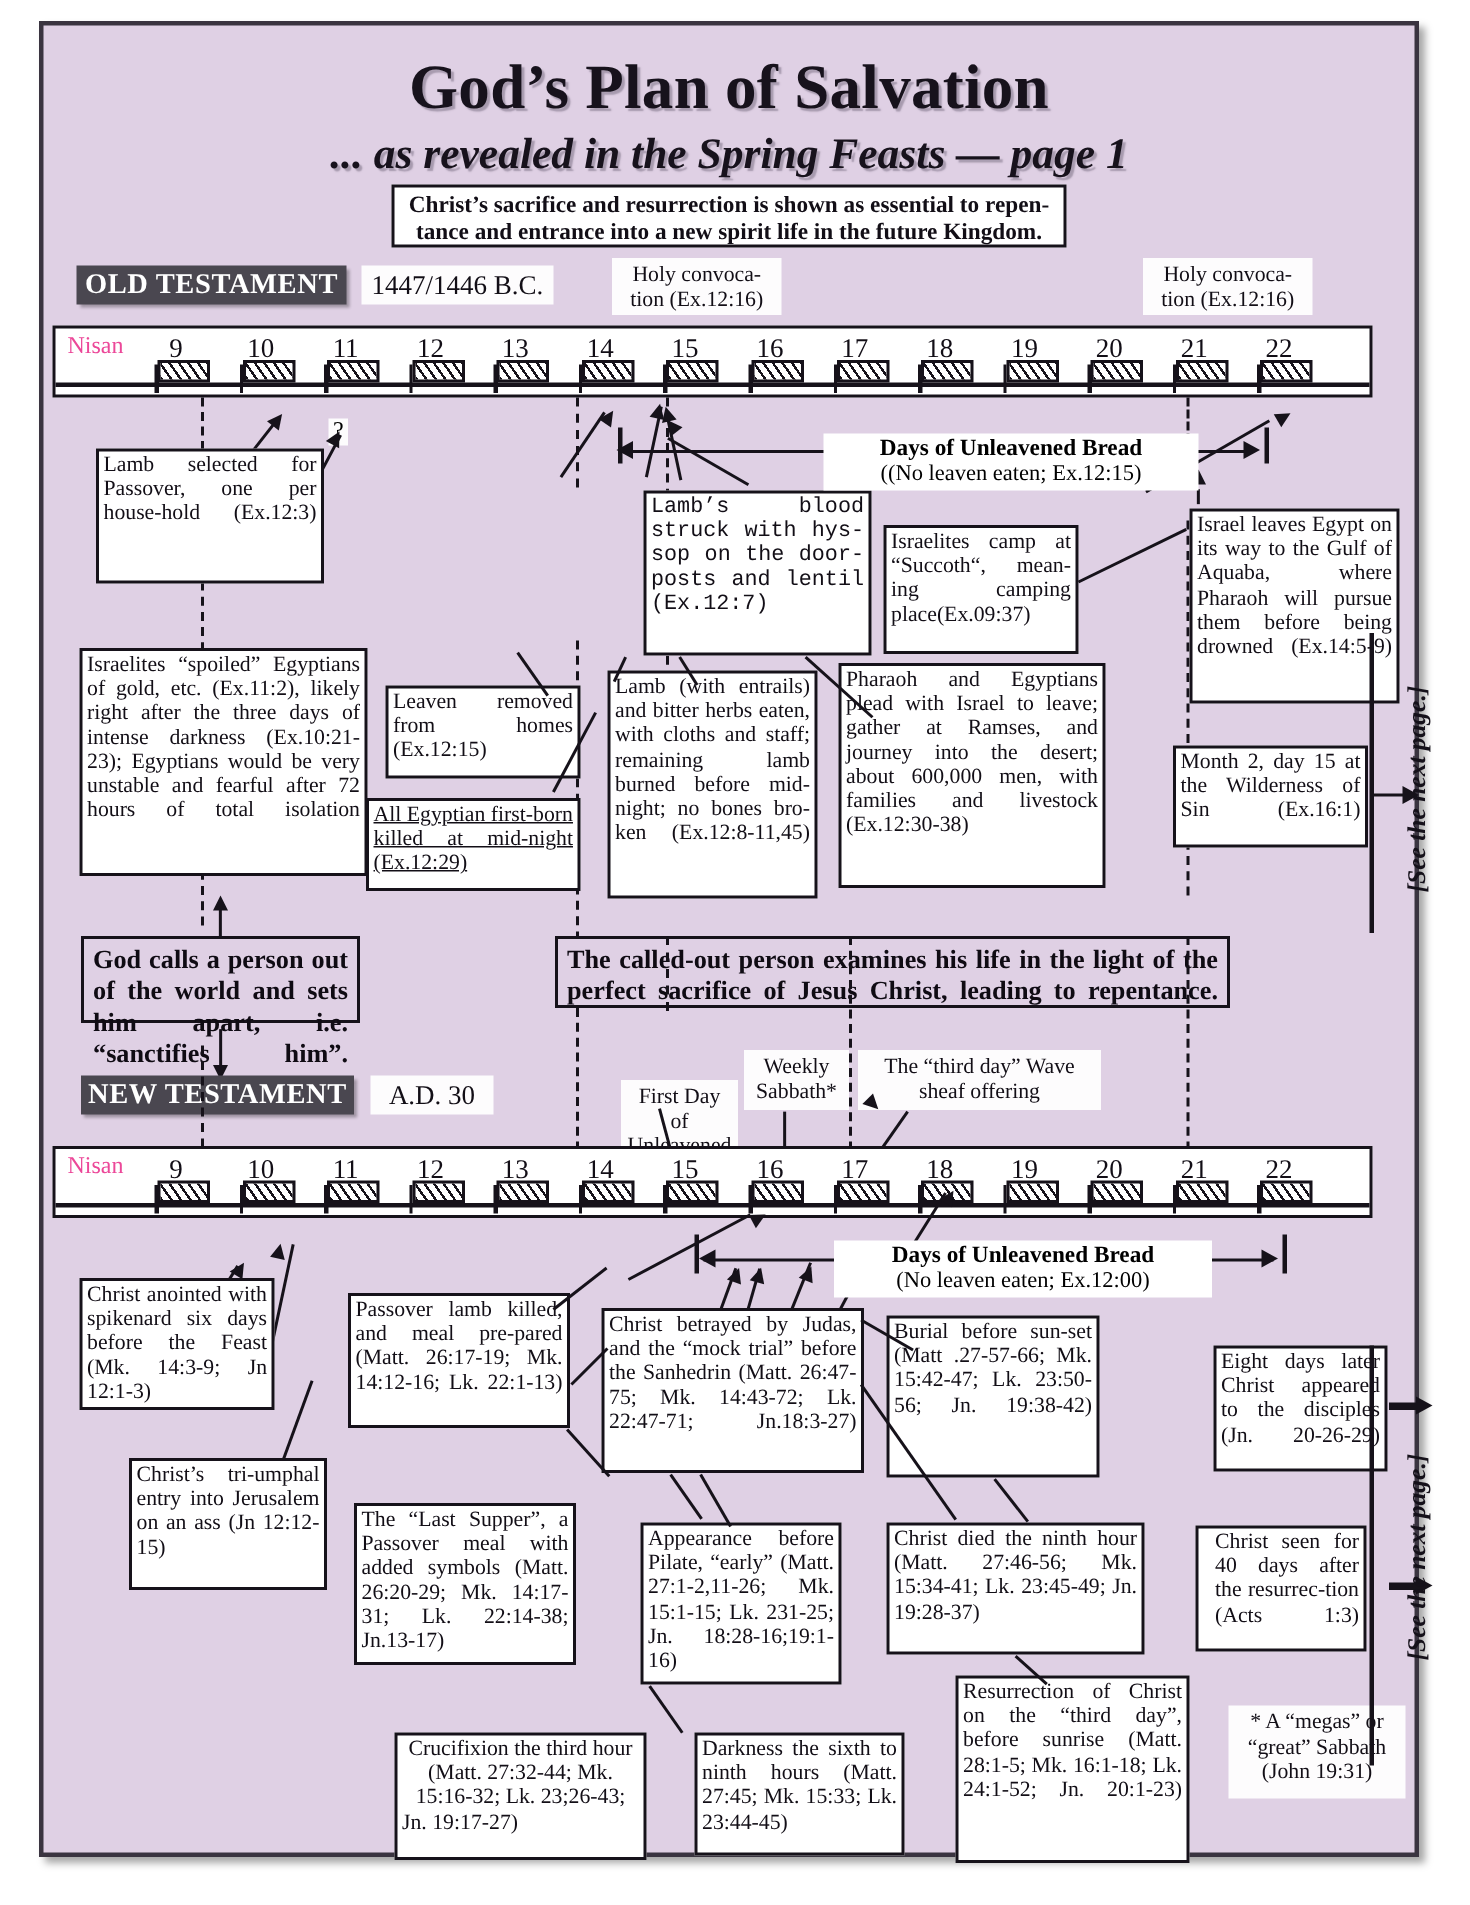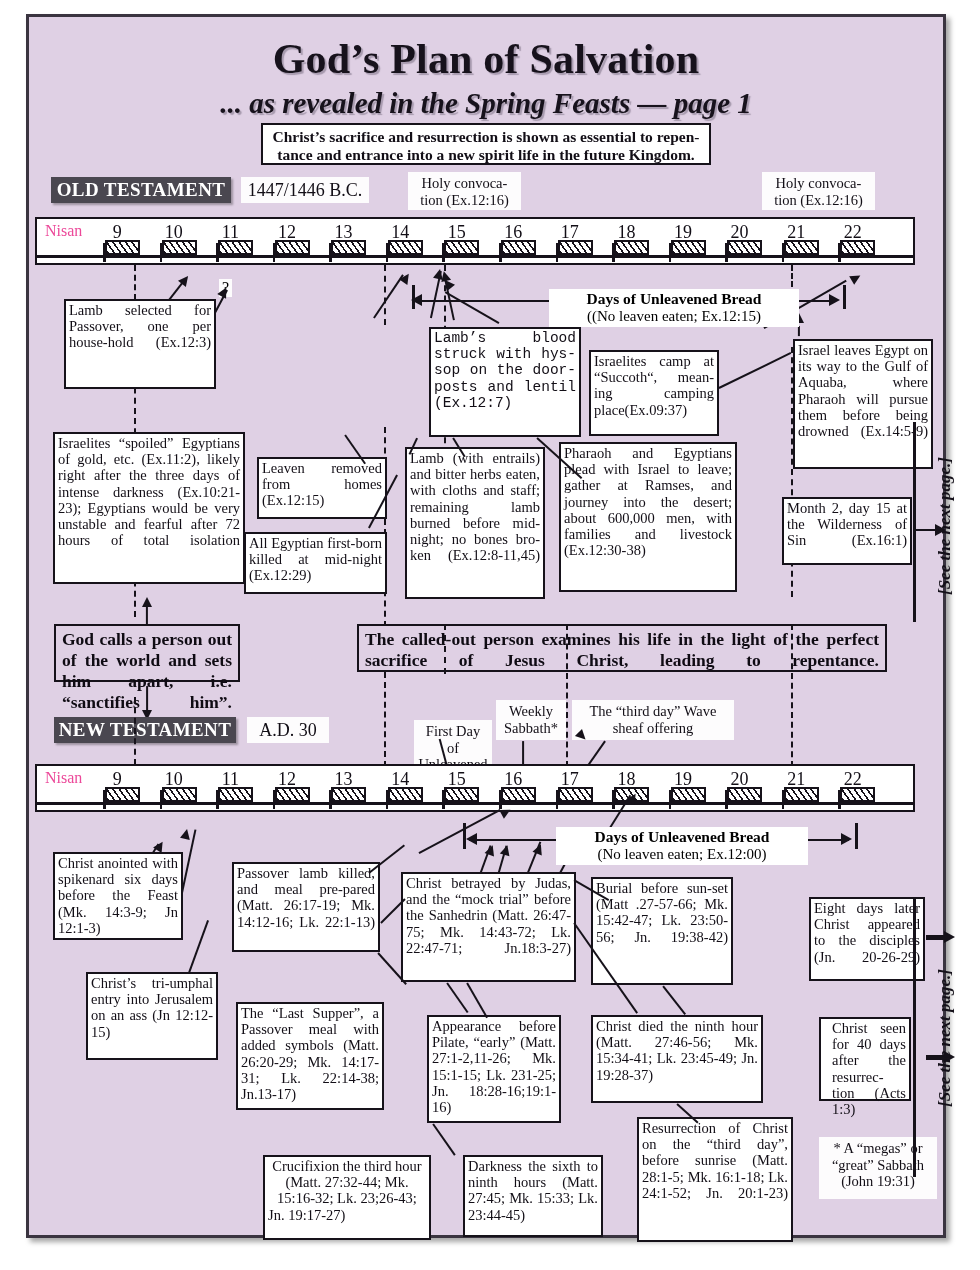--- a/index.html
+++ b/index.html
@@ -195,41 +195,41 @@
     <div class="ln" style="left:770px;top:318px;width:10px;transform:rotate(-90deg);"></div>
     <div class="arwU" style="left:765px;top:296px;"></div>
 
     <div class="bx" style="left:35px;top:282px;width:152px;height:90px;">Lamb selected for Passover, one per house-hold (Ex.12:3)</div>
 
     <div class="bx" style="left:24px;top:415px;width:192px;height:152px;">Israelites “spoiled” Egyptians of gold, etc. (Ex.11:2), likely right after the three days of intense darkness (Ex.10:21-23); Egyptians would be very unstable and fearful after 72 hours of total isolation</div>
 
 
     <div class="bx" style="left:228px;top:440px;width:130px;height:62px;">Leaven removed from homes (Ex.12:15)</div>
 
-    <div class="bx" style="left:215px;top:515px;width:143px;height:62px;">All Egyptian first-born killed at mid-night (Ex.12:29)</div>
+    <div class="bx" style="left:215px;top:515px;width:143px;height:62px;text-decoration:underline;">All Egyptian first-born killed at mid-night (Ex.12:29)</div>
 
     <div class="bx" style="left:400px;top:310px;width:152px;height:110px;font-family:Liberation Mono, monospace;">Lamb’s blood struck with hys-sop on the door-posts and lentil (Ex.12:7)</div>
 
     <div class="bx" style="left:376px;top:430px;width:140px;height:152px;">Lamb (with entrails) and bitter herbs eaten, with cloths and staff; remaining lamb burned before mid-night; no bones bro-ken (Ex.12:8-11,45)</div>
 
     <div class="bx" style="left:560px;top:333px;width:130px;height:86px;">Israelites camp at “Succoth“, mean-ing camping place(Ex.09:37)</div>
 
     <div class="bx" style="left:530px;top:425px;width:178px;height:150px;">Pharaoh and Egyptians plead with Israel to leave; gather at Ramses, and journey into the desert; about 600,000 men, with families and livestock (Ex.12:30-38)</div>
 
     <div class="bx" style="left:764px;top:322px;width:140px;height:130px;">Israel leaves Egypt on its way to the Gulf of Aquaba, where Pharaoh will pursue them before being drowned (Ex.14:5-9)</div>
 
     <div class="bx" style="left:753px;top:480px;width:130px;height:68px;">Month 2, day 15 at the Wilderness of Sin (Ex.16:1)</div>
     <div class="hln" style="left:885px;top:512px;width:24px;"></div>
     <div class="arwR" style="left:906px;top:507px;"></div>
 
     <div class="sidenote" style="left:906px;top:578px;">[See the next page.]</div>
     <div class="vbar" style="left:884px;top:405px;height:200px;width:2.5px;"></div>
 
     <div class="bigstate" style="left:25px;top:607px;width:186px;height:58px;">God calls a person out of the world and sets him apart, i.e. “sanctifies him”.</div>
-    <div class="bigstate" style="left:328px;top:607px;width:530px;height:48px;">The called-out person examines his life in the light of the perfect sacrifice of Jesus Christ, leading to repentance.</div>
+    <div class="bigstate" style="left:341px;top:607px;width:450px;height:48px;">The called-out person examines his life in the light of the perfect sacrifice of Jesus Christ, leading to repentance.</div>
 
     <div class="ln" style="left:118px;top:606px;width:22px;transform:rotate(-90deg);"></div>
     <div class="arwU" style="left:113px;top:580px;"></div>
     <div class="ln" style="left:118px;top:668px;width:30px;transform:rotate(90deg);"></div>
     <div class="arwD" style="left:113px;top:693px;"></div>
 
     <div class="hdr" style="left:25px;top:700px;width:182px;height:26px;">NEW TESTAMENT</div>
     <div class="plain c" style="left:218px;top:700px;width:82px;height:26px;font-size:18px;padding-top:3px;">A.D. 30</div>
 
     <div class="plain c" style="left:385px;top:655px;width:78px;height:58px;padding-top:3px;margin-top:48px;">First Day of Unleavened Bread</div>
@@ -343,21 +343,21 @@
     <div class="bx" style="left:562px;top:860px;width:142px;height:108px;">Burial before sun-set (Matt .27-57-66; Mk. 15:42-47; Lk. 23:50-56; Jn. 19:38-42)</div>
 
     <div class="bx" style="left:562px;top:998px;width:172px;height:88px;">Christ died the ninth hour (Matt. 27:46-56; Mk. 15:34-41; Lk. 23:45-49; Jn. 19:28-37)</div>
 
     <div class="bx" style="left:608px;top:1100px;width:156px;height:125px;">Resurrection of Christ on the “third day”, before sunrise (Matt. 28:1-5; Mk. 16:1-18; Lk. 24:1-52; Jn. 20:1-23)</div>
 
     <div class="bx" style="left:780px;top:880px;width:116px;height:84px;">Eight days later Christ appeared to the disciples (Jn. 20-26-29)</div>
     <div class="hln" style="left:897px;top:918px;width:22px;height:5px;"></div>
     <div class="arwR" style="left:915px;top:914px;"></div>
 
-    <div class="bx" style="left:790px;top:1000px;width:92px;height:84px;padding-left:11px;">Christ seen for 40 days after the resurrec-tion (Acts 1:3)</div>
+    <div class="bx" style="left:768px;top:1000px;width:114px;height:84px;padding-left:11px;">Christ seen for 40 days after the resurrec-tion (Acts 1:3)</div>
     <div class="hln" style="left:897px;top:1038px;width:22px;height:5px;"></div>
     <div class="arwR" style="left:915px;top:1034px;"></div>
 
     <div class="plain l" style="left:790px;top:1120px;width:118px;height:62px;padding-top:3px;">* A “megas” or “great” Sabbath (John 19:31)</div>
 
     <div class="sidenote" style="left:906px;top:1090px;">[See the next page.]</div>
     <div class="vbar" style="left:884px;top:880px;height:280px;width:2.5px;"></div>
 
     <div class="ln" style="left:160px;top:955px;width:56px;transform:rotate(-70deg);"></div>
     <div class="ln" style="left:340px;top:855px;width:45px;transform:rotate(-38deg);"></div>

